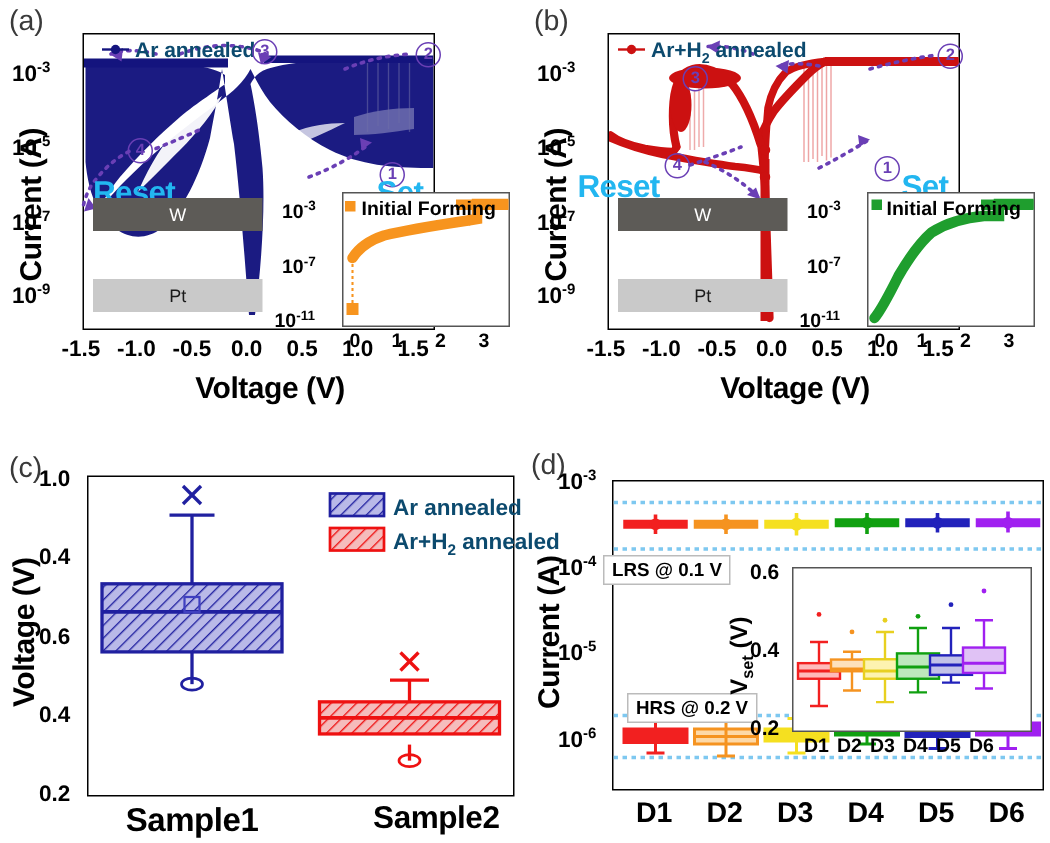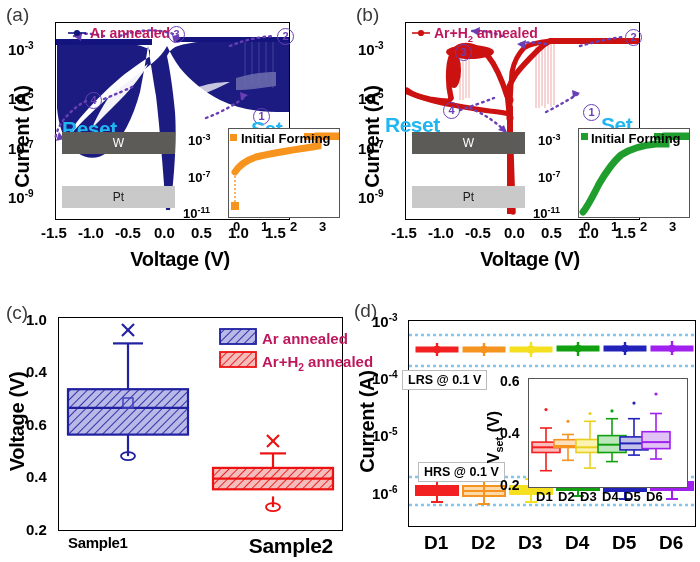--- a/index.html
+++ b/index.html
@@ -7,21 +7,21 @@
        font-family:"Liberation Sans","DejaVu Sans",sans-serif;
        -webkit-font-smoothing:antialiased;overflow:hidden;}
   .panel{position:absolute;}
   .plabel{position:absolute;font-size:19px;color:#3a3a3a;font-weight:400;}
   .axtitle{font-weight:bold;font-size:20px;color:#000;letter-spacing:-0.3px;}
   .ylab{position:absolute;transform-origin:50% 50%;white-space:nowrap;}
   .ticklab{position:absolute;font-weight:bold;font-size:15px;color:#000;white-space:nowrap;}
   .ticklab sup{font-size:10px;vertical-align:super;}
   .frame{position:absolute;border:1.5px solid #000;background:#fff;box-sizing:border-box;}
   .svgwrap{position:absolute;top:0;left:0;}
-  .legtxt{position:absolute;font-weight:bold;font-size:14px;color:#be185d;white-space:nowrap;}
+  .legtxt{position:absolute;font-weight:bold;font-size:14px;color:#0c4a6e;white-space:nowrap;}
   .setreset{position:absolute;font-weight:bold;font-size:21px;color:#22b6f0;letter-spacing:-0.5px;}
   .stacklbl{position:absolute;font-size:12px;color:#1a1a1a;text-align:center;}
   .insetfr{position:absolute;border:1.3px solid #555;background:#fff;box-sizing:border-box;}
   .insetlab{position:absolute;font-weight:bold;font-size:13px;color:#000;white-space:nowrap;}
   .insetlab sup{font-size:9px;vertical-align:super;}
   .tagbox{position:absolute;background:#fff;border:1px solid #bbb;font-weight:bold;
           font-size:12.5px;color:#000;padding:2px 5px;white-space:nowrap;}
   .circnum{position:absolute;width:17px;height:17px;border:1.6px solid #6a3fb5;
            border-radius:50%;color:#6a3fb5;font-size:11px;font-weight:bold;
            text-align:center;line-height:14px;box-sizing:border-box;background:transparent;}
@@ -345,21 +345,21 @@
       </g>
     </g>
 
     <rect x="220" y="39" width="36" height="15" fill="url(#hatchBlue)" stroke="#2020a0" stroke-width="1.8"></rect>
     <rect x="220" y="62" width="36" height="15" fill="url(#hatchRed)" stroke="#ee1111" stroke-width="1.8"></rect>
   </svg>
 
   <div class="legtxt" style="left:262px;top:40px;font-size:15px;">Ar annealed</div>
   <div class="legtxt" style="left:262px;top:63px;font-size:15px;">Ar+H<sub>2</sub> annealed</div>
 
-  <div class="axtitle" style="position:absolute;left:68px;top:244px;width:120px;font-size:15px;">Sample1</div>
+  <div class="axtitle" style="position:absolute;left:68px;top:244px;width:120px;text-align:center;font-size:22px;">Sample1</div>
   <div class="axtitle" style="position:absolute;left:213px;top:244px;width:120px;text-align:right;font-size:21px;">Sample2</div>
 </div>
 
 <div class="panel" style="left:350px;top:290px;width:350px;height:272px;">
   <div class="plabel" style="left:4px;top:10px;">(d)</div>
 
   <div class="ylab axtitle" style="left:-58px;top:120px;width:150px;text-align:center;transform:rotate(-90deg);">Current (A)</div>
 
   <div class="ticklab" style="left:22px;top:22px;">10<sup>-3</sup></div>
   <div class="ticklab" style="left:22px;top:79px;">10<sup>-4</sup></div>
@@ -451,21 +451,21 @@
             <rect x="301" y="192" width="42" height="8"></rect>
             <line x1="322" y1="185" x2="322" y2="209"></line>
             <line x1="316" y1="185" x2="328" y2="185"></line>
             <line x1="316" y1="209" x2="328" y2="209"></line>
           </g>
       </g>
     </g>
   </svg>
 
   <div class="tagbox" style="left:52px;top:80px;">LRS @ 0.1 V</div>
-  <div class="tagbox" style="left:68px;top:172px;">HRS @ 0.1 V</div>
+  <div class="tagbox" style="left:68px;top:172px;">HRS @ 0.2 V</div>
 
   <div class="dlab" style="left:74px;top:242px;">D1</div>
   <div class="dlab" style="left:121px;top:242px;">D2</div>
   <div class="dlab" style="left:168px;top:242px;">D3</div>
   <div class="dlab" style="left:215px;top:242px;">D4</div>
   <div class="dlab" style="left:262px;top:242px;">D5</div>
   <div class="dlab" style="left:309px;top:242px;">D6</div>
 
   <div class="ylab" style="left:100px;top:137px;width:90px;text-align:center;font-weight:bold;font-size:16px;transform:rotate(-90deg);">V<sub>set</sub> (V)</div>
   <div class="insetlab" style="left:150px;top:83px;font-size:14px;">0.6</div>

